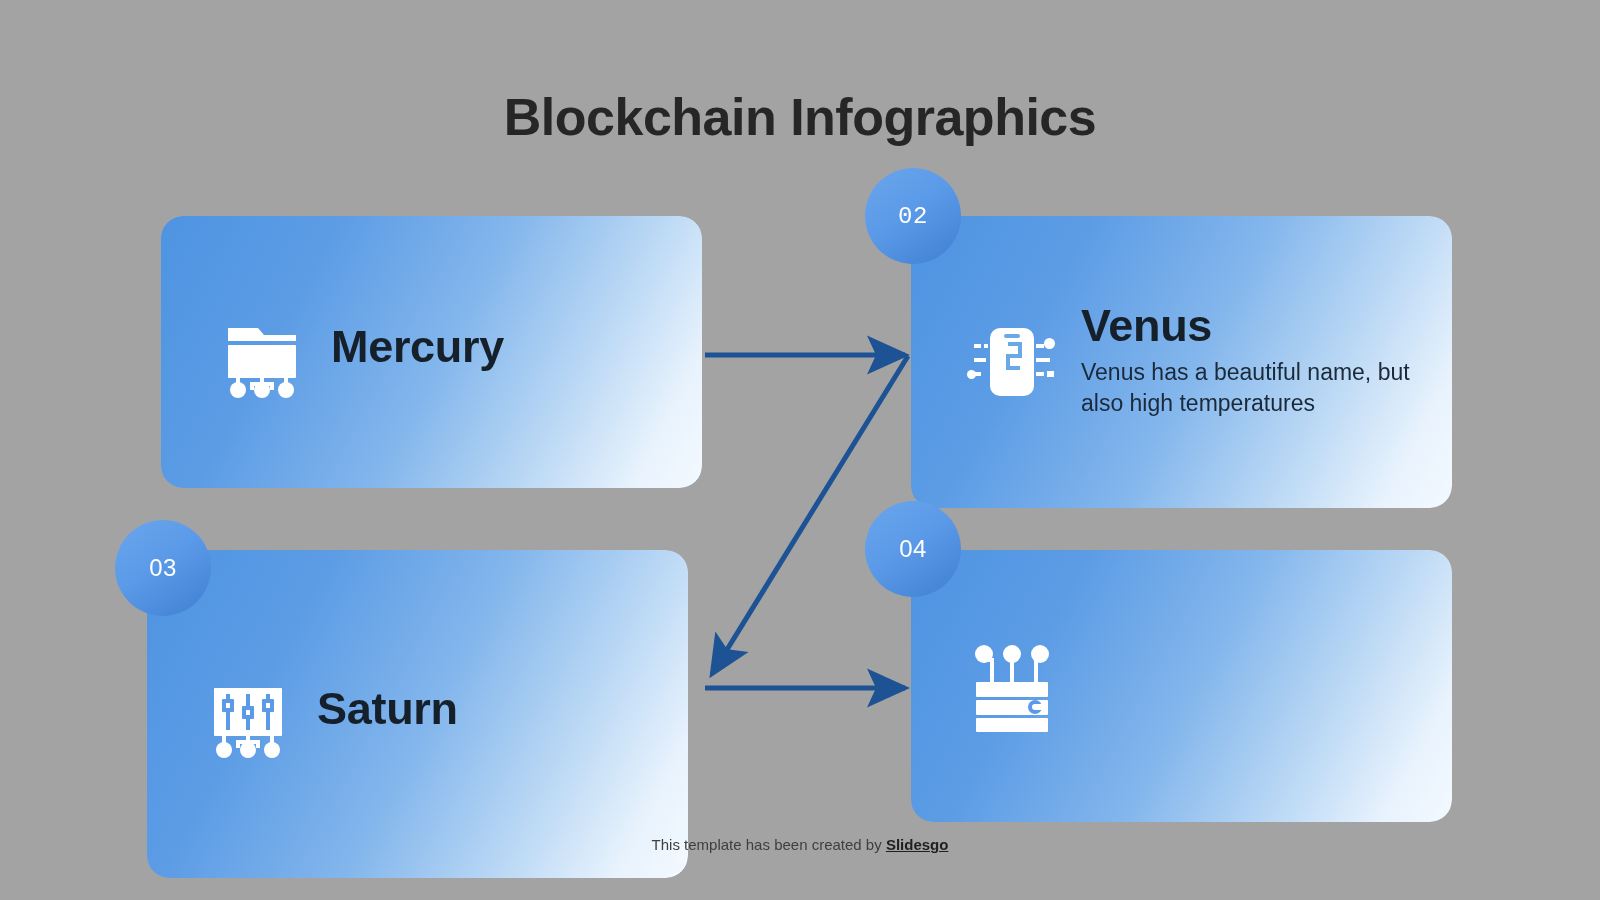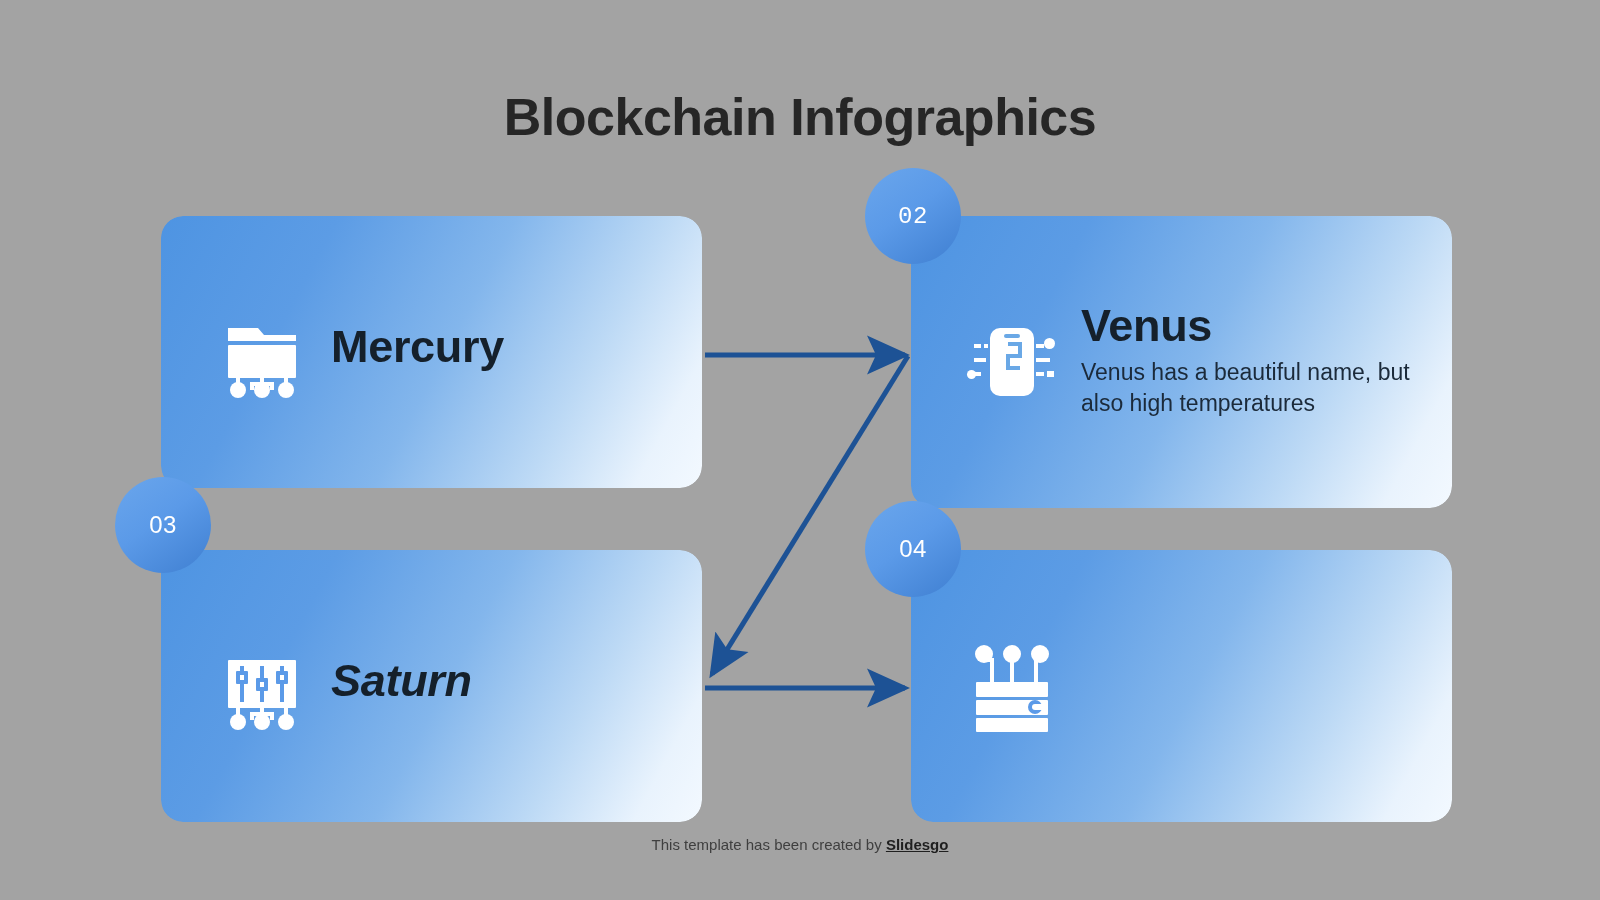--- a/index.html
+++ b/index.html
@@ -64,42 +64,42 @@
         #4e94e2 0%,
         #5c9ce5 26%,
         #83b6ec 52%,
         #bcd9f5 74%,
         #e9f3fd 90%,
         #f3f9ff 100%);
   }
 
   .card-1 { left: 161px; top: 216px; width: 541px; height: 272px; }
   .card-2 { left: 911px; top: 216px; width: 541px; height: 292px; }
-  .card-3 { left: 161px; top: 550px; width: 541px; height: 272px; font-style: italic; }
+  .card-3 { left: 147px; top: 550px; width: 541px; height: 328px; }
   .card-4 { left: 911px; top: 550px; width: 541px; height: 272px; }
 
   
   .badge {
     position: absolute;
     width: 96px;
     height: 96px;
     border-radius: 50%;
     background: linear-gradient(145deg, #6aa6ec 0%, #5b9ae8 45%, #3f7fd1 100%);
     color: #ffffff;
     font-size: 24px;
     font-weight: 400;
     display: flex;
     align-items: center;
     justify-content: center;
     letter-spacing: 0.5px;
     z-index: 6;
   }
   .badge-1 { left: 115px; top: 168px; }
   .badge-2 { left: 865px; top: 168px; font-family: Liberation Mono, monospace; }
-  .badge-3 { left: 115px; top: 477px; }
+  .badge-3 { left: 115px; top: 520px; }
   .badge-4 { left: 865px; top: 501px; }
 
   
   .card-body {
     position: absolute;
     top: 0; left: 0;
     width: 100%; height: 100%;
     display: flex;
     align-items: center;
     z-index: 4;

